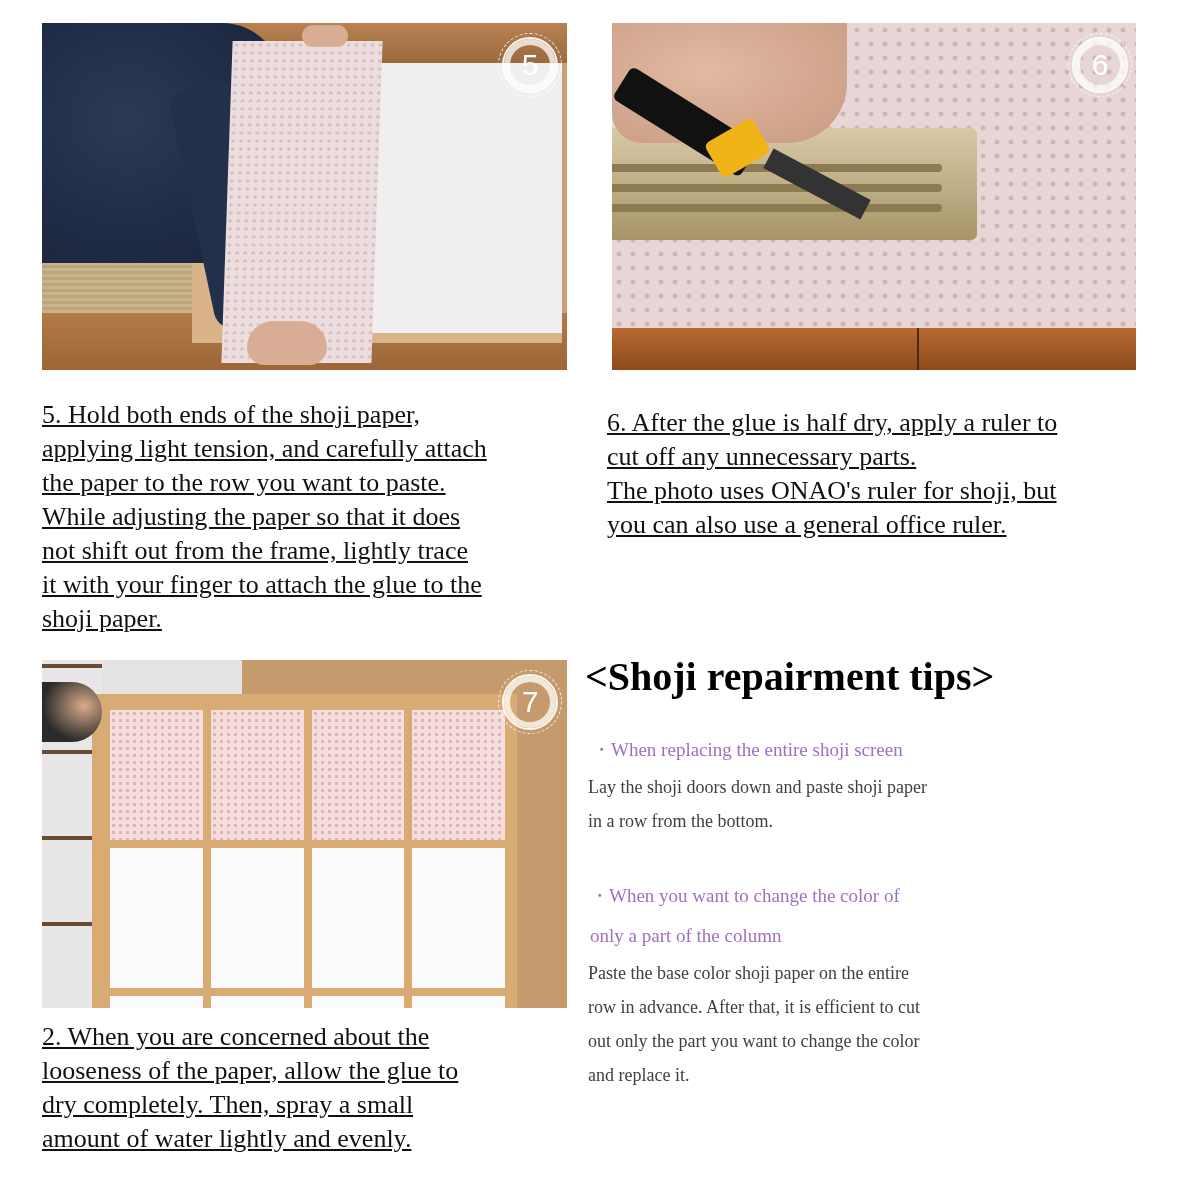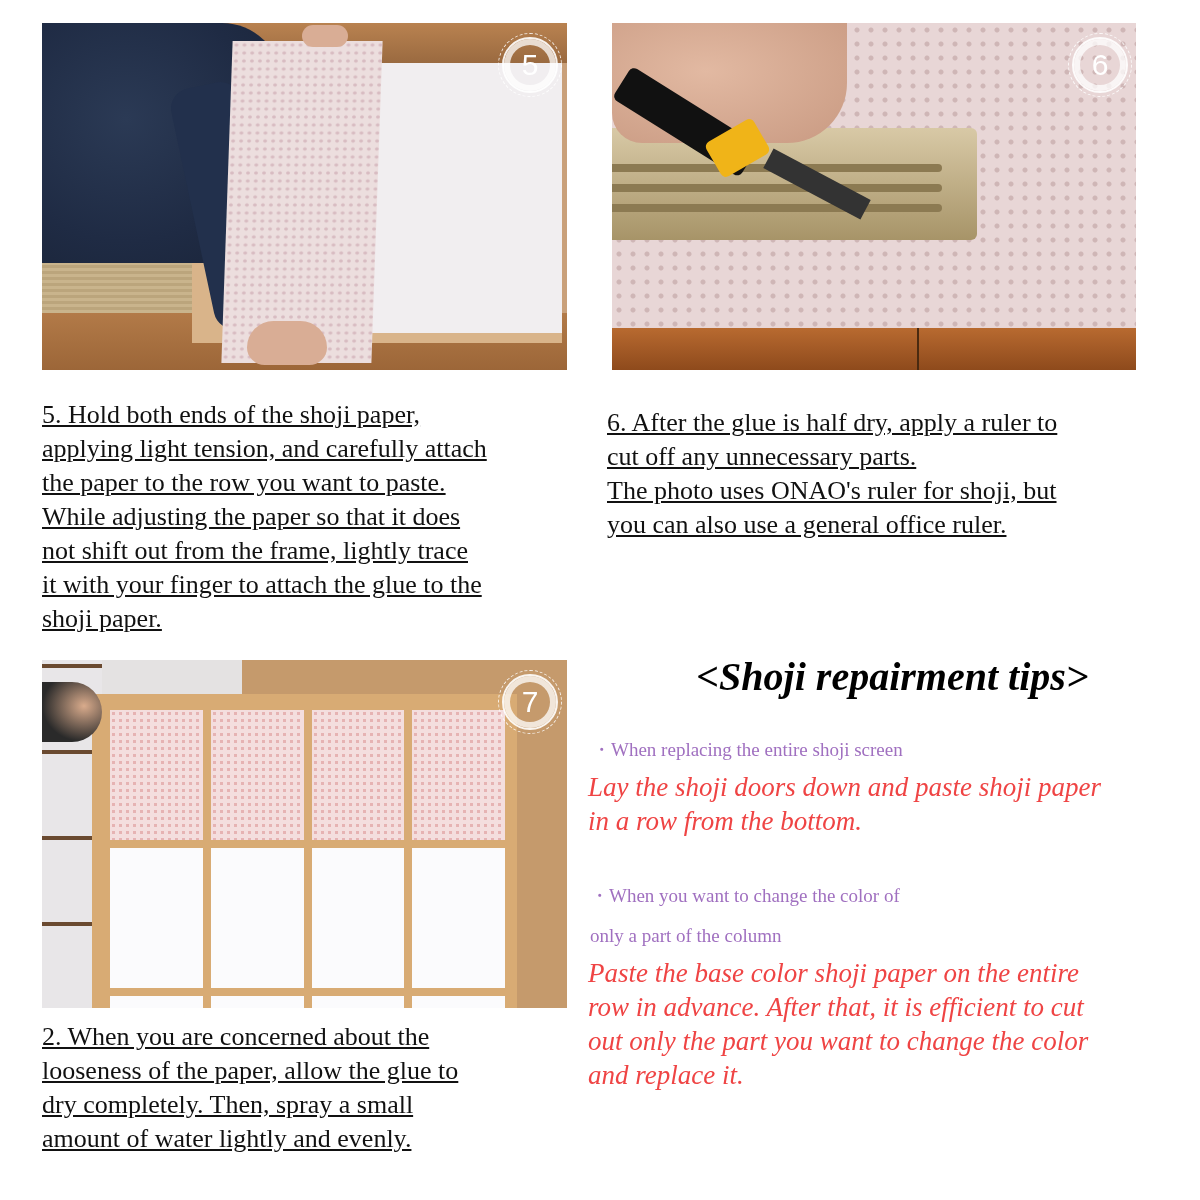--- a/index.html
+++ b/index.html
@@ -19,28 +19,28 @@
     }
     .badge::before {
       content: ""; position: absolute; inset: -6px; border-radius: 50%;
       border: 1.5px dashed rgba(255,255,255,0.85);
     }
     .caption {
       position: absolute; font-size: 26px; line-height: 34px; color: #111;
       margin: 0; white-space: pre-line; text-decoration: underline;
     }
     .tips-title {
-      position: absolute; left: 600px; top: 652px; width: 585px; text-align: center;
-      font-weight: bold; font-size: 40px; line-height: 50px; color: #000; font-style: italic;
+      position: absolute; left: 585px; top: 652px; width: 585px; text-align: left;
+      font-weight: bold; font-size: 40px; line-height: 50px; color: #000;
     }
     .tip-heading {
       position: absolute; font-size: 19px; line-height: 40px; color: #a070c0;
     }
     .tip-body {
-      position: absolute; font-size: 27px; line-height: 34px; color: #ef4444; font-style: italic;
+      position: absolute; font-size: 18px; line-height: 34px; color: #404040;
     }
 
     
     #p5 { left: 42px; top: 23px; width: 525px; height: 347px; background: #c9a07a; }
     #p5 .wall { position:absolute; left:0; top:0; width:525px; height:40px; background: linear-gradient(#b98250,#9a6a40); }
     #p5 .tatami { position:absolute; left:0; top:40px; width:200px; height:250px; background: repeating-linear-gradient(0deg,#c9b48c 0 3px,#bba57c 3px 6px); }
     #p5 .floor { position:absolute; left:0; top:290px; width:525px; height:57px; background: linear-gradient(#b27a48,#9c6638); }
     #p5 .frame { position:absolute; left:150px; top:40px; width:370px; height:280px; background:#d9b48a; }
     #p5 .paper-white { position:absolute; left:330px; top:40px; width:190px; height:270px; background:#f1eef0; }
     #p5 .paper-pink { position:absolute; left:185px; top:18px; width:150px; height:322px; background:

